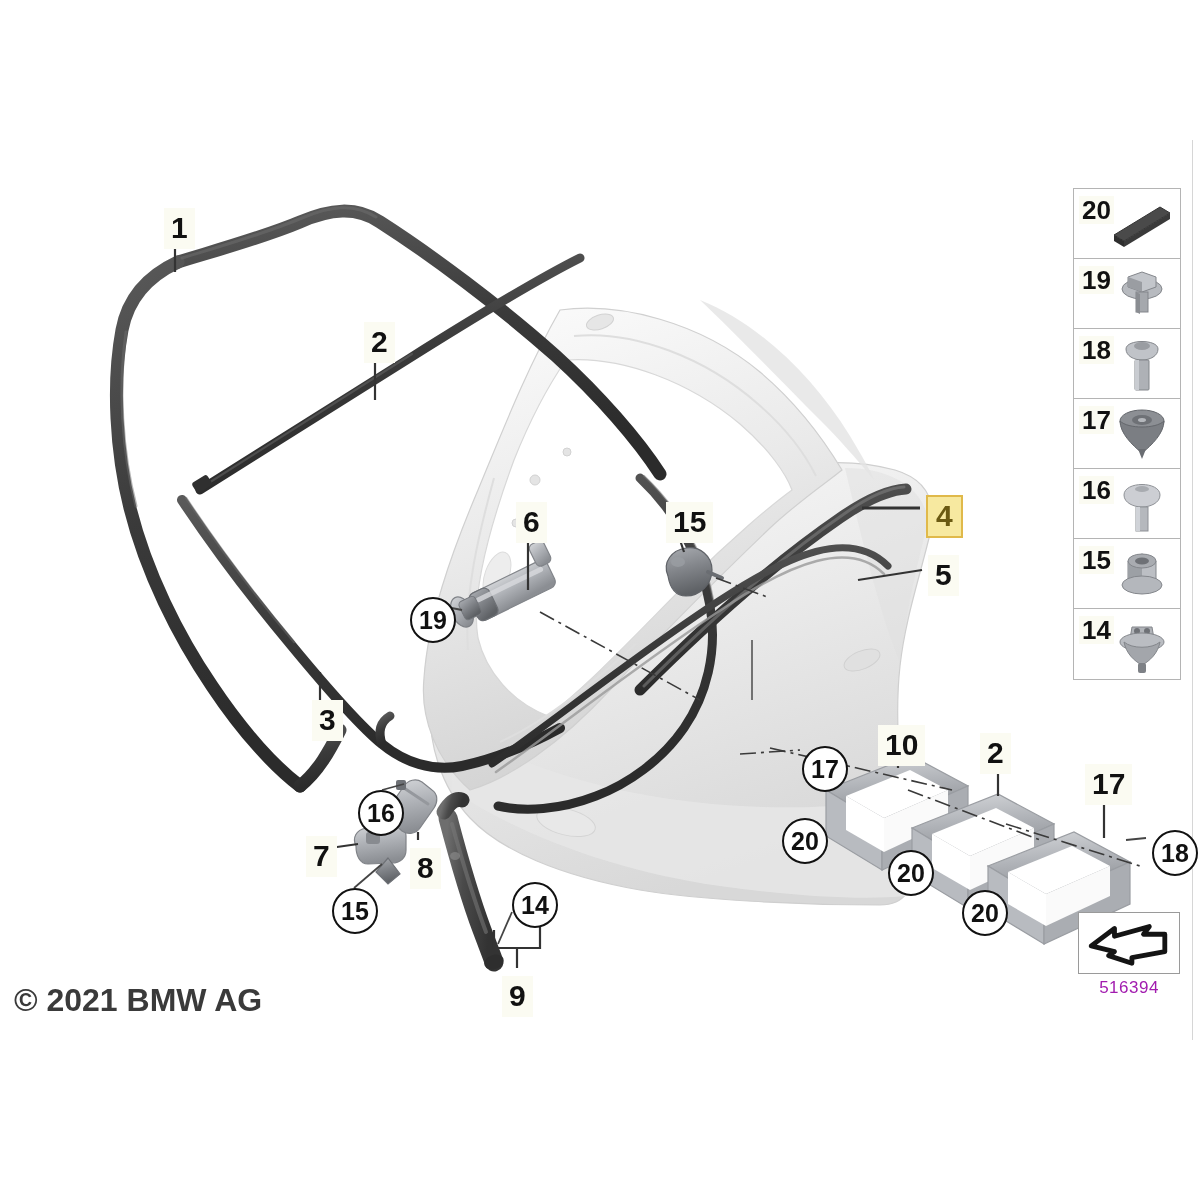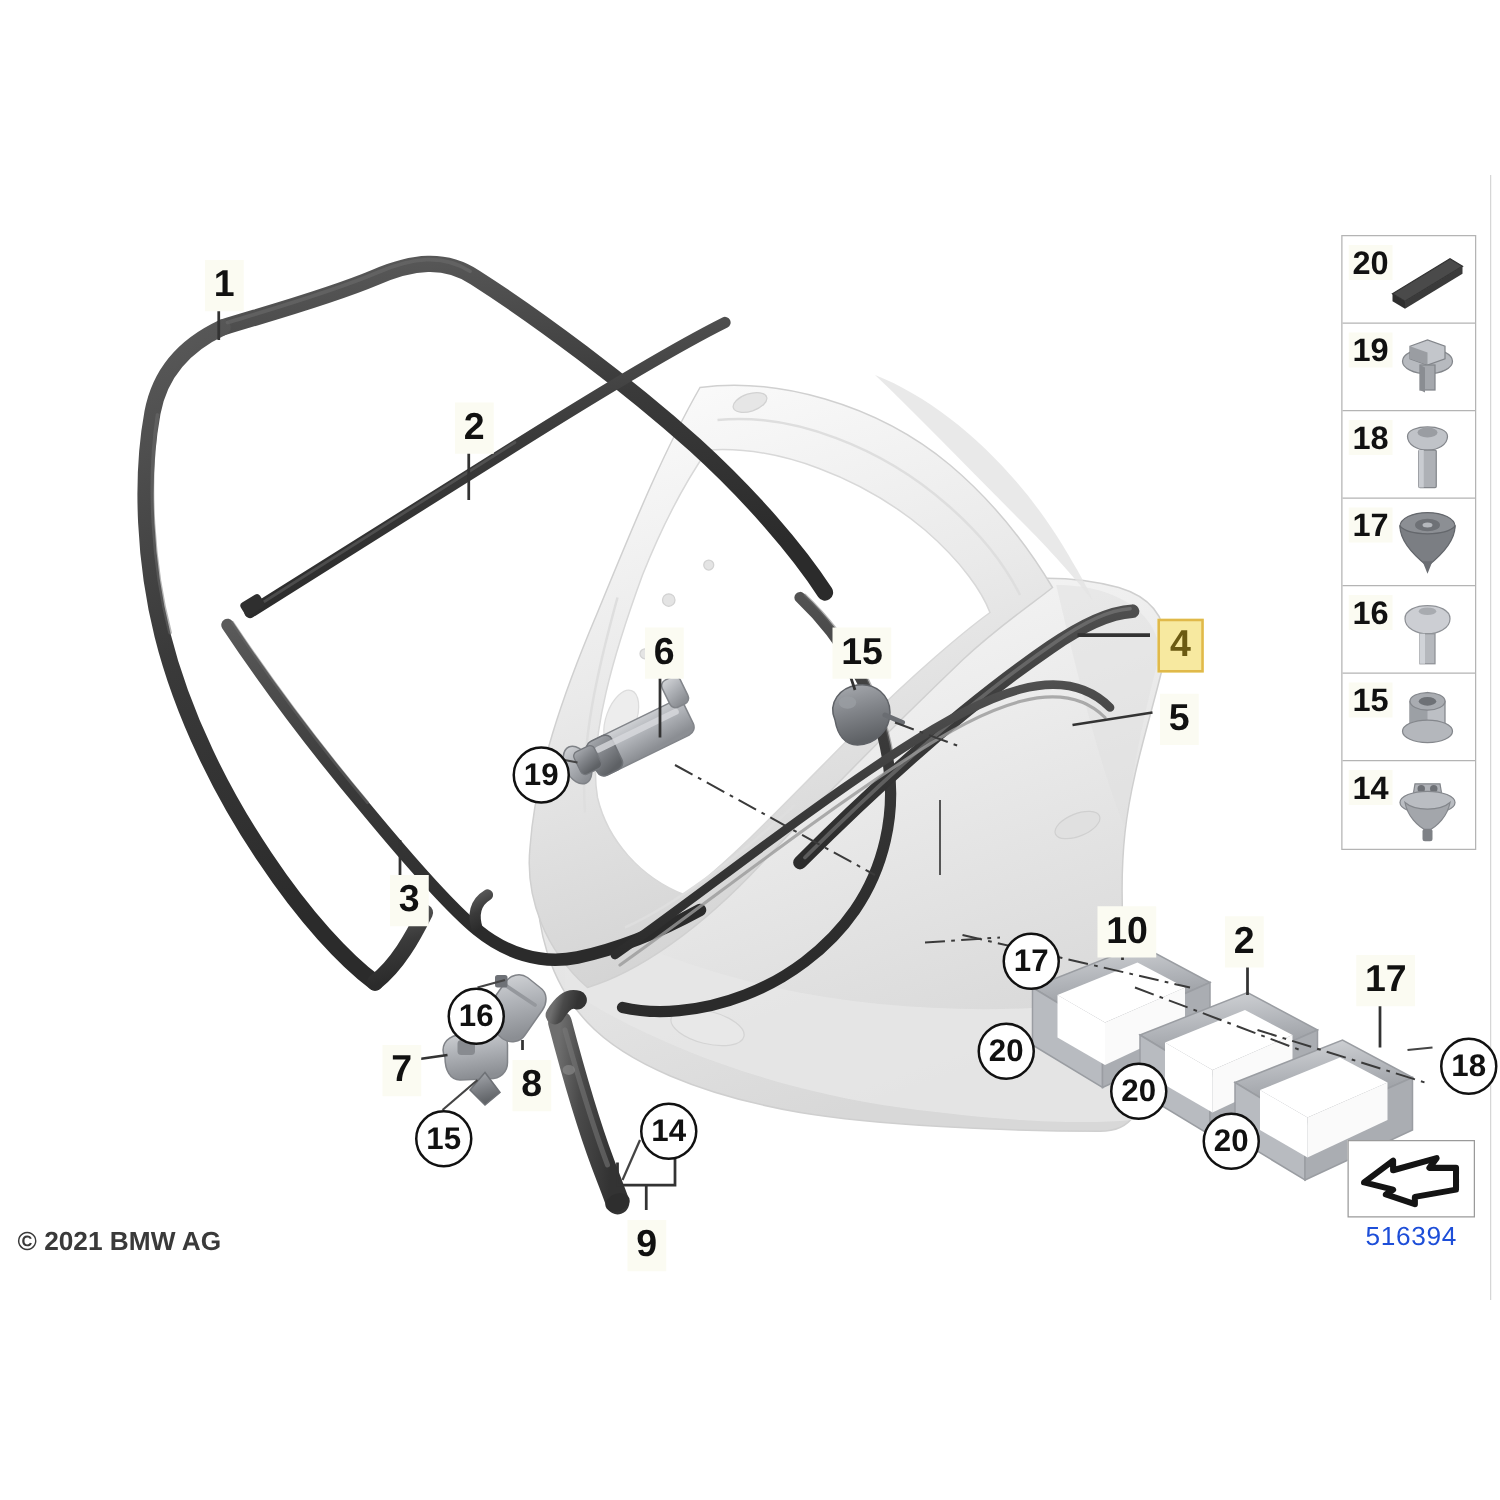--- a/index.html
+++ b/index.html
@@ -126,34 +126,34 @@
   #idbox .framebox {
     width: 102px;
     height: 62px;
     border: 1.5px solid #9a9a9a;
     box-sizing: border-box;
     background: #ffffff;
   }
   #idbox .idnum {
     margin-top: 4px;
     font-family: "Liberation Sans", sans-serif;
-    font-size: 21px;
+    font-size: 17px;
     font-weight: normal;
-    color: #1d4ed8;
+    color: #a21caf;
     letter-spacing: 0.5px;
   }
 
   
   #copyright {
     position: absolute;
     left: 14px;
     top: 982px;
     font-family: "Liberation Sans", sans-serif;
     font-weight: bold;
-    font-size: 21px;
+    font-size: 32px;
     color: #3a3a3a;
     letter-spacing: 0px;
   }
   #rule-right {
     position: absolute;
     left: 1192px;
     top: 140px;
     width: 1px;
     height: 900px;
     background: #d6d6d6;

